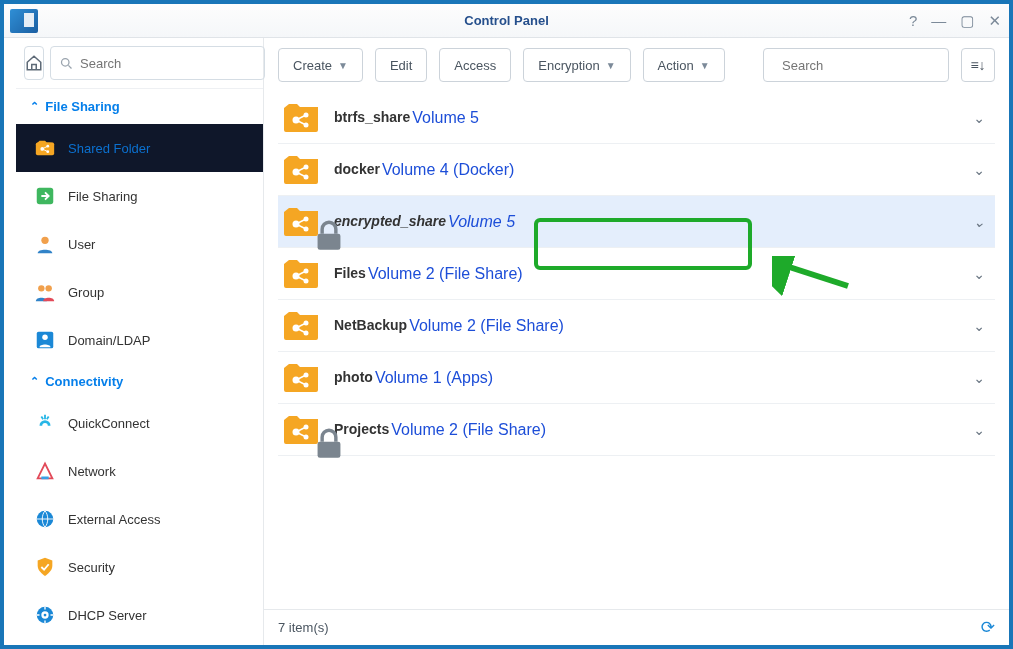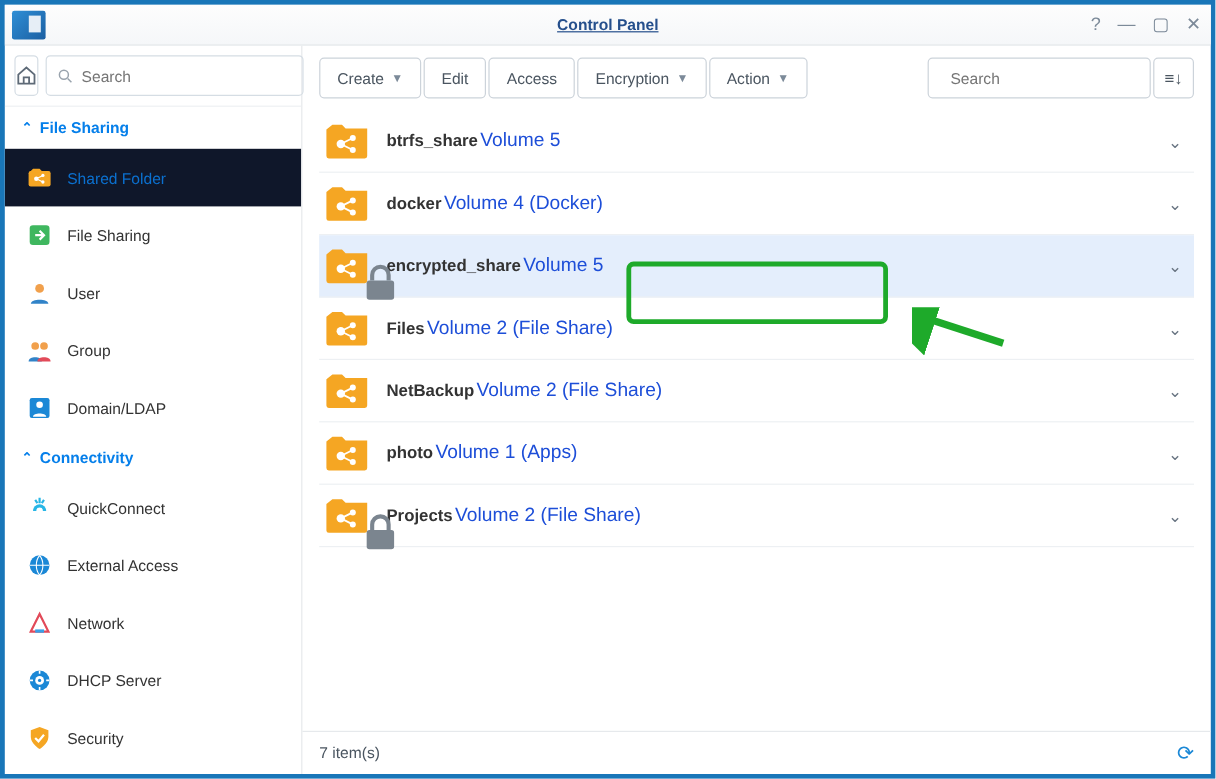--- a/index.html
+++ b/index.html
@@ -1,53 +1,53 @@
 <!DOCTYPE html>
 <html><head>
 <meta charset="utf-8">
 <style>
 * { box-sizing: border-box; margin: 0; padding: 0; }
 body { font-family: -apple-system, "Segoe UI", Arial, sans-serif; font-size: 13px; color: #333; background: #fff; }
 .window { width: 1013px; height: 649px; border: 4px solid #1976b8; background: #fff; display: flex; flex-direction: column; position: relative; }
 .titlebar { height: 34px; background: linear-gradient(#fdfdfd,#f5f7f9); display: flex; align-items: center; position: relative; border-bottom: 1px solid #e0e4e8; }
 .title-icon { width: 28px; height: 24px; margin-left: 6px; background: linear-gradient(135deg,#2f8fd6,#1b5fa2); border-radius: 2px; position: relative; }
 .title-icon:after { content:""; position:absolute; left:14px; top:4px; width:10px; height:14px; background:#e6eef6; }
-.title-text { position:absolute; left:50%; transform:translateX(-50%); font-weight:600; color:#254f8c;text-decoration:underline; }
+.title-text { position:absolute; left:50%; transform:translateX(-50%); font-weight:600; color:#254f8c; }
 .win-btns { position:absolute; right:8px; display:flex; gap:14px; color:#7c8a99; }
 .win-btns span { cursor:pointer; font-size:15px; line-height:1; }
 
-.body { flex:1; display:flex; overflow:hidden; }
+.body { flex:1; display:flex; overflow:hidden;margin-left:12px; }
 .sidebar { width: 248px; border-right: 1px solid #e6e9ec; display:flex; flex-direction:column; }
 .sidebar-top { display:flex; align-items:center; gap:6px; padding:8px 8px; border-bottom:1px solid #eef0f3; }
 .home-btn { width:40px; height:34px; border:1px solid #d5dde4; border-radius:4px; display:flex; align-items:center; justify-content:center; cursor:pointer; background:#fff; }
 .search-box { flex:1; height:34px; border:1px solid #d5dde4; border-radius:4px; display:flex; align-items:center; padding:0 8px; gap:6px; color:#8c97a3; }
 .search-box input { border:none; outline:none; flex:1; font-size:13px; color:#333; background:transparent; }
 
 .sidebar-scroll { flex:1; overflow-y:auto; position:relative; }
 .sidebar-scroll::-webkit-scrollbar { width:8px; }
 .sidebar-scroll::-webkit-scrollbar-thumb { background:#cfd6dd; border-radius:4px; }
 .section-hdr { display:flex; align-items:center; gap:6px; padding:10px 14px; color:#057fea; font-weight:600; font-size:13px; cursor:pointer; }
 .section-hdr .chev { font-size:11px; }
 .nav-item { display:flex; align-items:center; gap:12px; height:48px; padding:0 18px; cursor:pointer; color:#333; }
 .nav-item.active { background:#0f172a; color:#0b70cf; }
 .nav-icon { width:22px; height:22px; display:flex; align-items:center; justify-content:center; flex-shrink:0; }
 .nav-icon svg { width:22px; height:22px; }
 
 .main { flex:1; display:flex; flex-direction:column; position:relative; }
-.toolbar { height:54px; display:flex; align-items:center; padding:0 14px; gap:2px; }
+.toolbar { height:54px; display:flex; align-items:center; padding:0 14px; gap:12px; }
 .btn { height:34px; padding:0 14px; border:1px solid #ccd3da; border-radius:4px; background:#fff; cursor:pointer; display:flex; align-items:center; gap:6px; color:#4a5560; font-size:13px; }
 .btn .caret { font-size:10px; color:#7c8a99; }
 .toolbar-spacer { flex:1; }
 .filter-box { width:186px; height:34px; border:1px solid #ccd3da; border-radius:4px; display:flex; align-items:center; padding:0 10px; gap:8px; color:#8c97a3; }
 .filter-box input { border:none; outline:none; flex:1; font-size:13px; background:transparent; }
 .sort-btn { width:34px; height:34px; border:1px solid #ccd3da; border-radius:4px; background:#fff; cursor:pointer; display:flex; align-items:center; justify-content:center; color:#4a5560; font-size:14px; font-weight:600; }
 
 .list { flex:1; overflow-y:auto; padding:0 14px; }
 .row { display:flex; align-items:center; height:52px; border-bottom:1px solid #edf0f3; cursor:pointer; position:relative; padding-left: 4px; }
-.row.selected { background:#e4eefc; }
+.row.selected { background:#e4eefc;font-style:italic; }
 .folder-icon { width:38px; height:32px; margin-right:14px; position:relative; }
 .folder-icon svg { width:38px; height:32px; }
 .row-text { flex:1; display:flex; gap:2px; }
 .row-name { font-weight:600; color:#333; font-size:14px; }
 .row-sub { color:#1d4ed8; font-size:16px; }
 .row-chev { color:#6b7784; font-size:14px; margin-right:10px; }
 .lock-badge { position:absolute; left:28px; bottom:4px; width:14px; height:14px; }
 
 .statusbar { height:36px; border-top:1px solid #e6e9ec; display:flex; align-items:center; justify-content:space-between; padding:0 14px; gap:18px; color:#4a5560; font-size:13px; }
 .refresh { color:#1b88d6; cursor:pointer; font-size:17px; }
@@ -156,54 +156,54 @@
                 <path d="M6 15a6 6 0 1 1 12 0" fill="#27b6e6"></path>
                 <circle cx="12" cy="15" r="3" fill="#fff"></circle>
                 <path d="M12 3v5m4-3l-2 3m-6-3l2 3" stroke="#27b6e6" stroke-width="2"></path>
               </svg>
             </span>
             <span>QuickConnect</span>
           </div>
           <div class="nav-item">
             <span class="nav-icon">
               <svg viewBox="0 0 24 24">
+                <path d="M4 20l8-16 8 16z" fill="none" stroke="#e24a59" stroke-width="2"></path>
+                <rect x="8" y="18" width="8" height="3" fill="#39a0e6"></rect>
+              </svg>
+            </span>
+            <span>Network</span>
+          </div>
+          <div class="nav-item">
+            <span class="nav-icon">
+              <svg viewBox="0 0 24 24">
                 <circle cx="12" cy="12" r="9" fill="#1b88d6"></circle>
                 <path d="M3 12h18M12 3c4 5 4 13 0 18M12 3c-4 5-4 13 0 18" stroke="#fff" fill="none"></path>
               </svg>
             </span>
             <span>External Access</span>
           </div>
           <div class="nav-item">
             <span class="nav-icon">
               <svg viewBox="0 0 24 24">
-                <path d="M4 20l8-16 8 16z" fill="none" stroke="#e24a59" stroke-width="2"></path>
-                <rect x="8" y="18" width="8" height="3" fill="#39a0e6"></rect>
-              </svg>
-            </span>
-            <span>Network</span>
+                <path d="M12 2l8 3v6c0 6-8 11-8 11S4 17 4 11V5z" fill="#f5a623"></path>
+                <path d="M8 12l3 3 5-6" stroke="#fff" stroke-width="2" fill="none"></path>
+              </svg>
+            </span>
+            <span>Security</span>
           </div>
           <div class="nav-item">
             <span class="nav-icon">
               <svg viewBox="0 0 24 24">
                 <circle cx="12" cy="12" r="9" fill="#1b88d6"></circle>
                 <circle cx="12" cy="12" r="4" fill="#fff"></circle>
                 <circle cx="12" cy="12" r="1.5" fill="#1b88d6"></circle>
                 <path d="M12 3v3m0 12v3m9-9h-3M6 12H3" stroke="#fff" stroke-width="1.5"></path>
               </svg>
             </span>
             <span>DHCP Server</span>
-          </div>
-          <div class="nav-item">
-            <span class="nav-icon">
-              <svg viewBox="0 0 24 24">
-                <path d="M12 2l8 3v6c0 6-8 11-8 11S4 17 4 11V5z" fill="#f5a623"></path>
-                <path d="M8 12l3 3 5-6" stroke="#fff" stroke-width="2" fill="none"></path>
-              </svg>
-            </span>
-            <span>Security</span>
           </div>
         </div>
     </div>
 
     <div class="main">
       <div class="toolbar">
         <button class="btn">
             <span>Create</span>
             <span class="caret">▼</span>
           </button>

